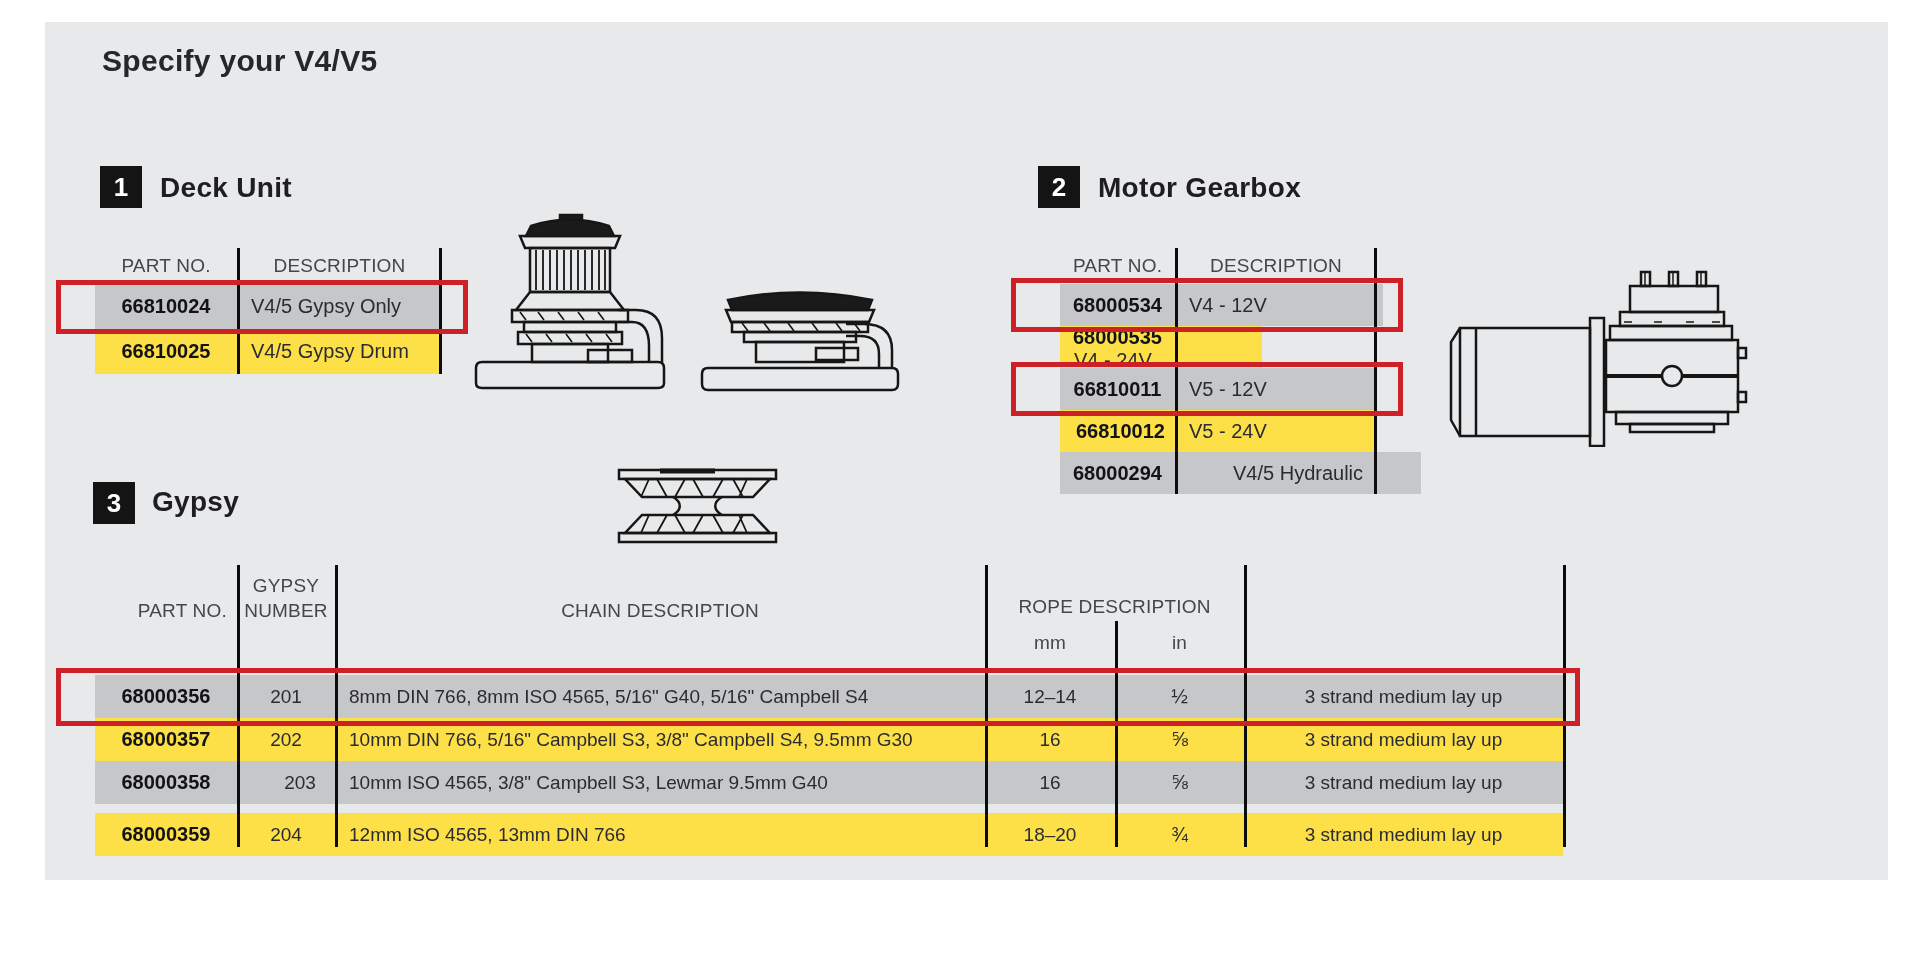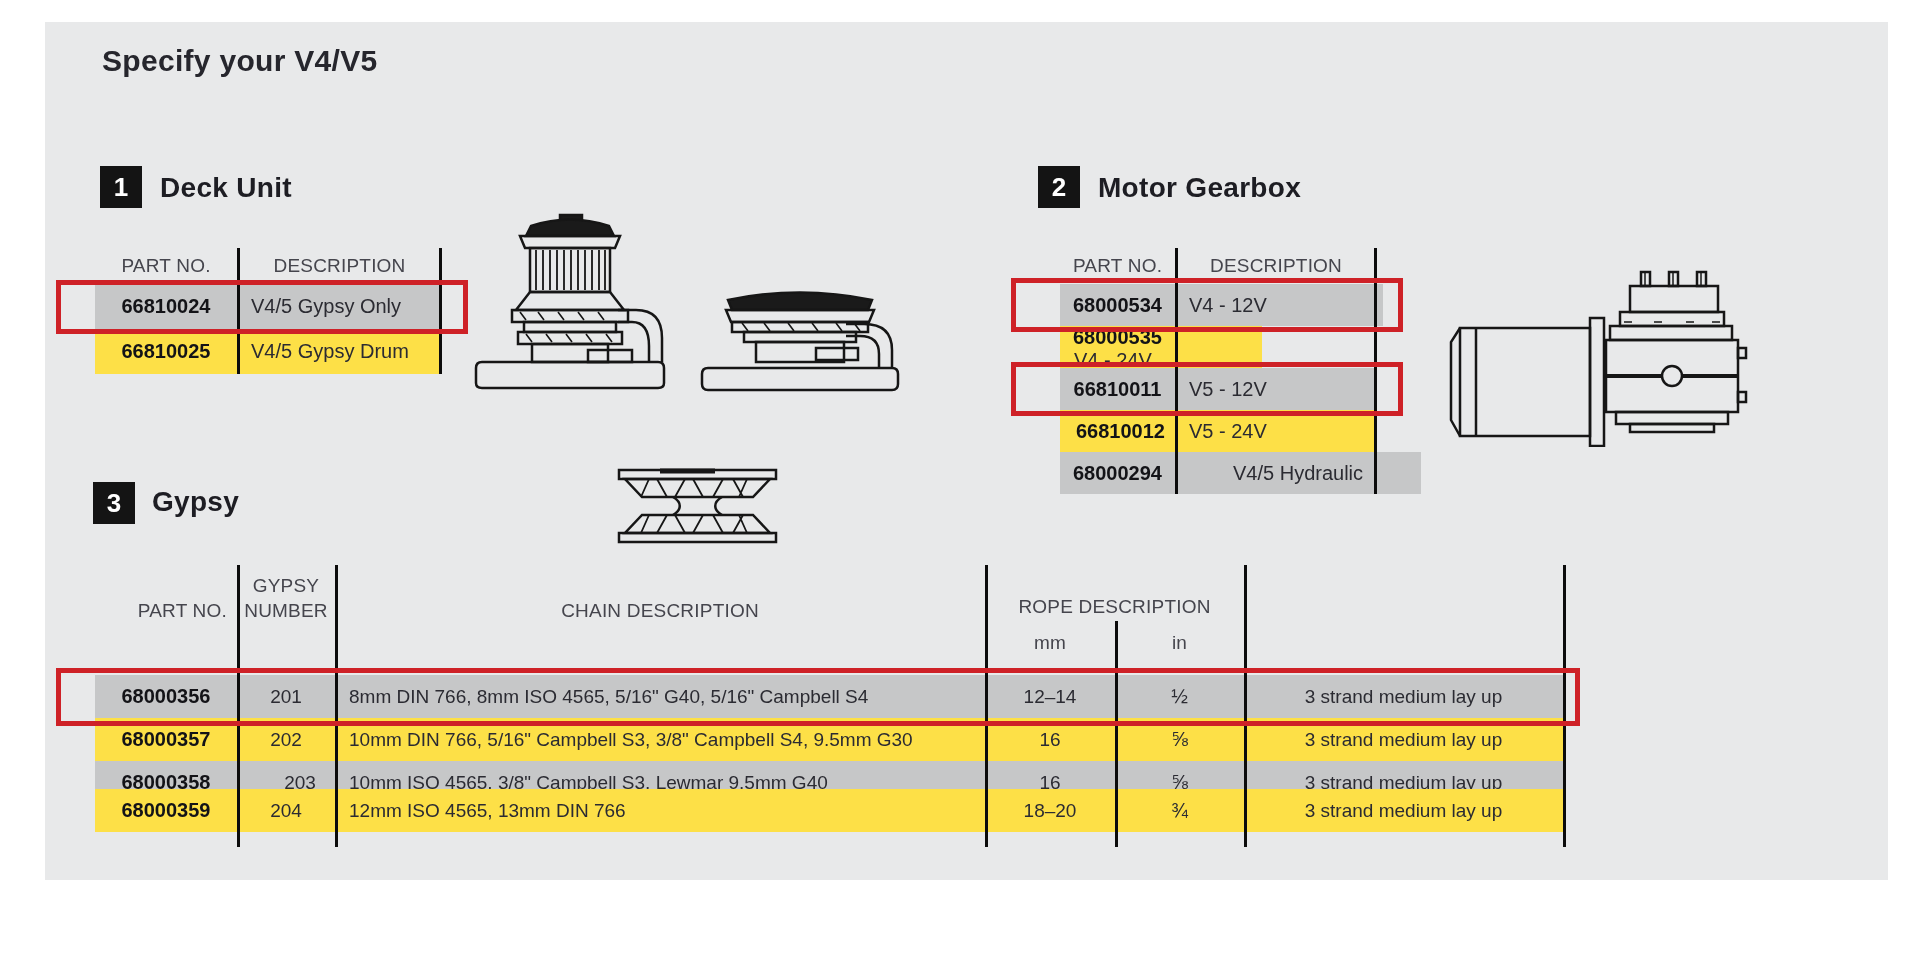--- a/index.html
+++ b/index.html
@@ -215,21 +215,21 @@
     <div class="cell num" style="width:319px;">3 strand medium lay up</div>
   </div>
   <div class="trow gray" style="top:196px;height:43px;">
     <div class="cell pn" style="width:142px;">68000358</div>
     <div class="cell num" style="width:98px;padding-left:28px;">203</div>
     <div class="cell chain" style="width:650px;">10mm ISO 4565, 3/8" Campbell S3, Lewmar 9.5mm G40</div>
     <div class="cell num" style="width:130px;">16</div>
     <div class="cell frac" style="width:129px;">⅝</div>
     <div class="cell num" style="width:319px;">3 strand medium lay up</div>
   </div>
-  <div class="trow white" style="top:224px;height:43px;">
+  <div class="trow white" style="top:248px;height:43px;">
     <div class="cell pn" style="width:142px;">68000359</div>
     <div class="cell num" style="width:98px;">204</div>
     <div class="cell chain" style="width:650px;">12mm ISO 4565, 13mm DIN 766</div>
     <div class="cell num" style="width:130px;">18–20</div>
     <div class="cell frac" style="width:129px;">¾</div>
     <div class="cell num" style="width:319px;">3 strand medium lay up</div>
   </div>
 
   <div class="vline" style="left:142px;height:282px;"></div>
   <div class="vline" style="left:240px;height:282px;"></div>

